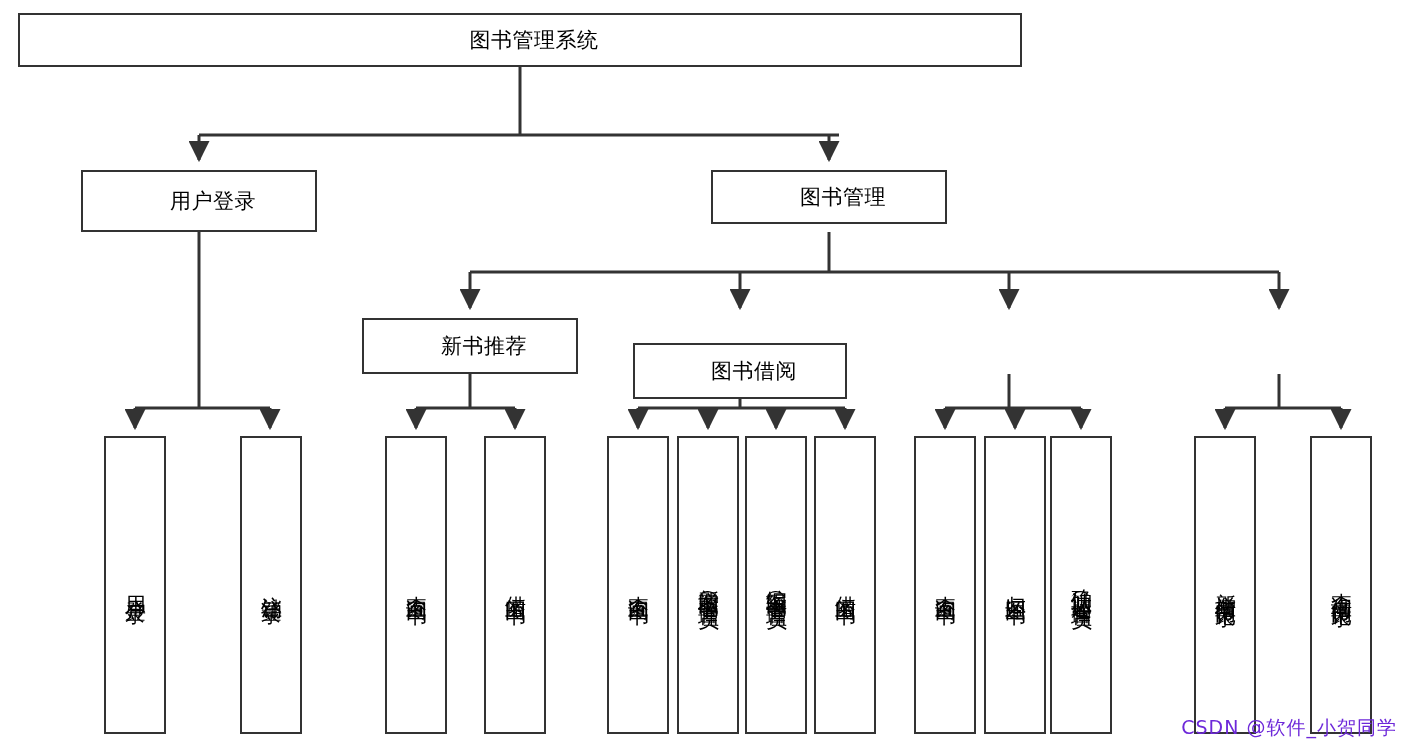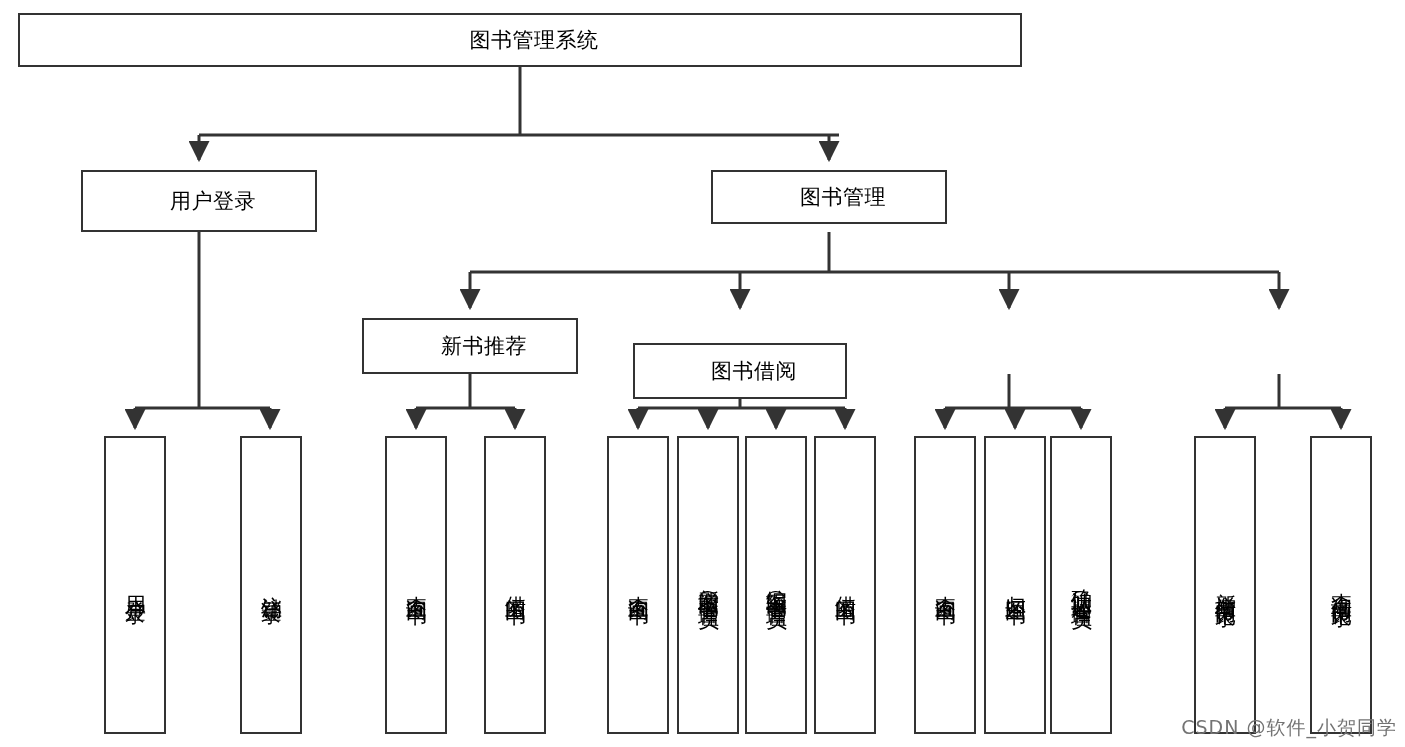--- a/index.html
+++ b/index.html
@@ -54,21 +54,21 @@
   .node.leaf .vtext {
     writing-mode: vertical-rl;
     text-orientation: upright;
     display: block;
   }
   .watermark {
     position: absolute;
     right: 8px;
     bottom: 6px;
     font-size: 19px;
-    color: #737373;
+    color: #6d28d9;
     letter-spacing: 1px;
     white-space: nowrap;
     user-select: none;
   }
 </style>
 </head>
 <body>
 
 <div id="canvas">
 

